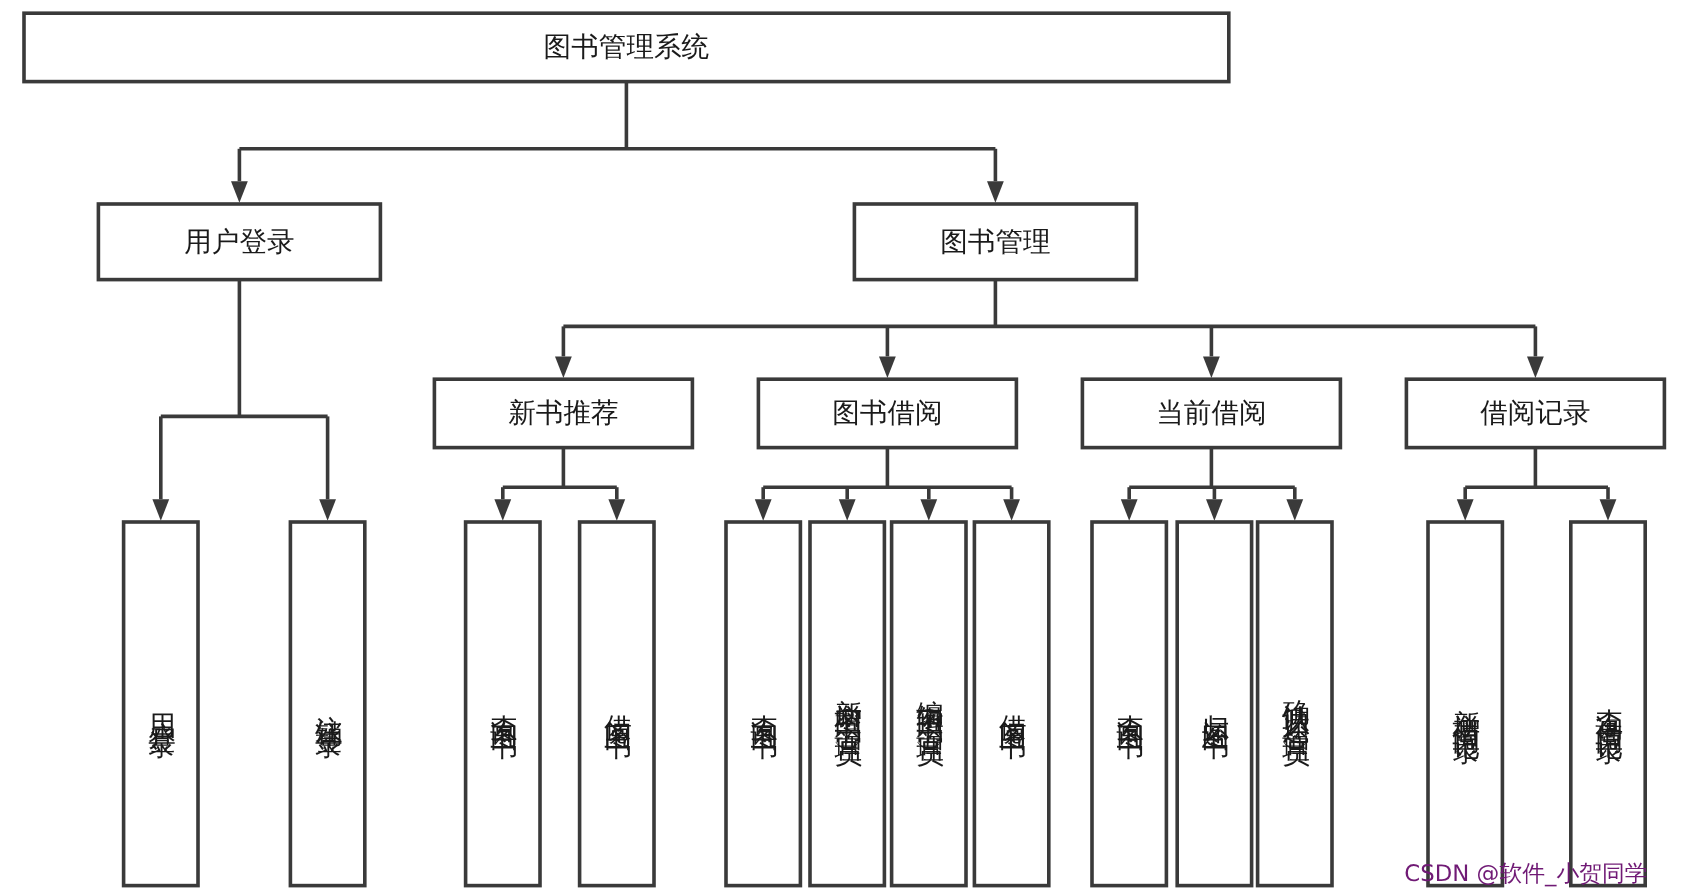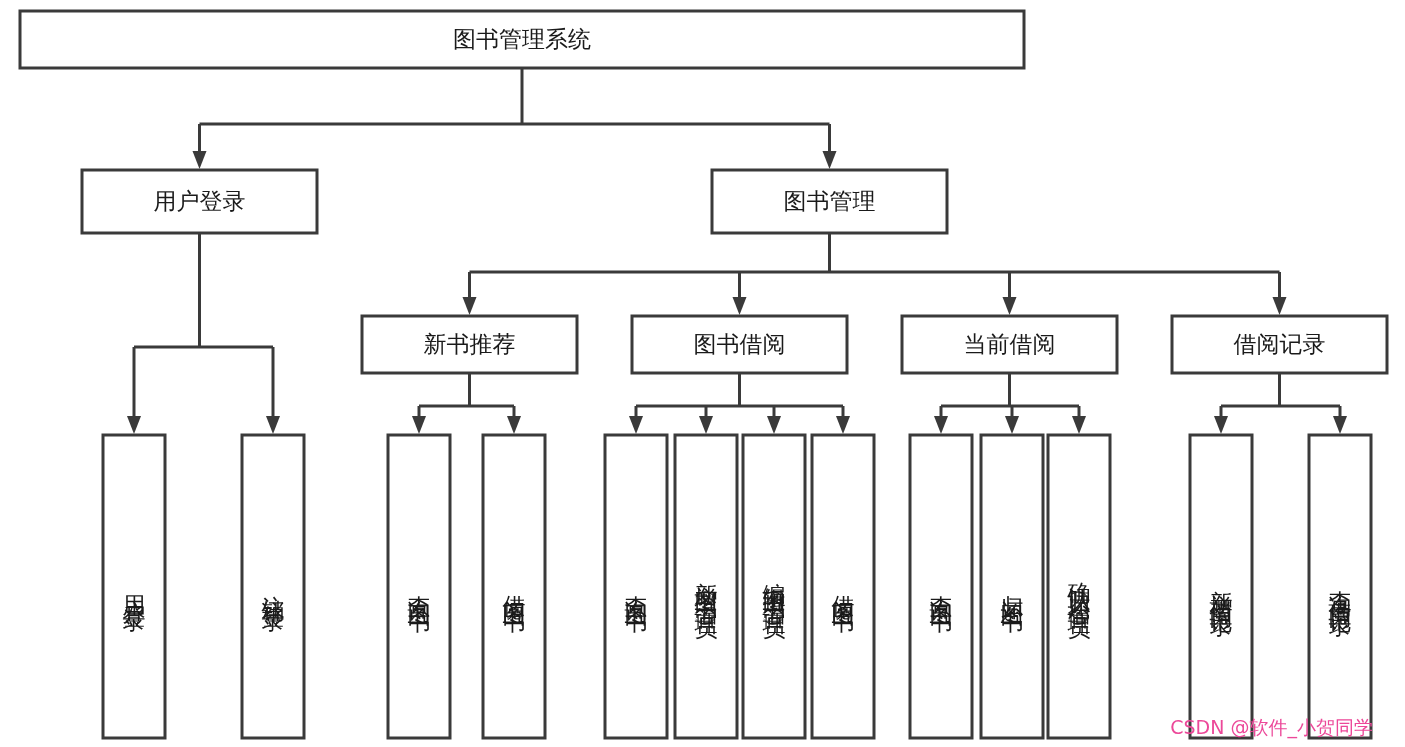--- a/index.html
+++ b/index.html
@@ -63,21 +63,21 @@
     justify-content: center;
     white-space: nowrap;
     pointer-events: none;
   }
   .watermark {
     position: absolute;
     right: 8px;
     bottom: 6px;
     font-family: "DejaVu Sans", "Liberation Sans", sans-serif;
     font-size: 19px;
-    color: #ec4899;
+    color: #701a75;
     white-space: nowrap;
   }
 </style>
 </head>
 <body>
 
 <div id="diagram-root">
 
   <svg class="diagram-canvas" viewBox="0 0 1405 747" xmlns="http://www.w3.org/2000/svg">
     <g id="connectors-layer">

